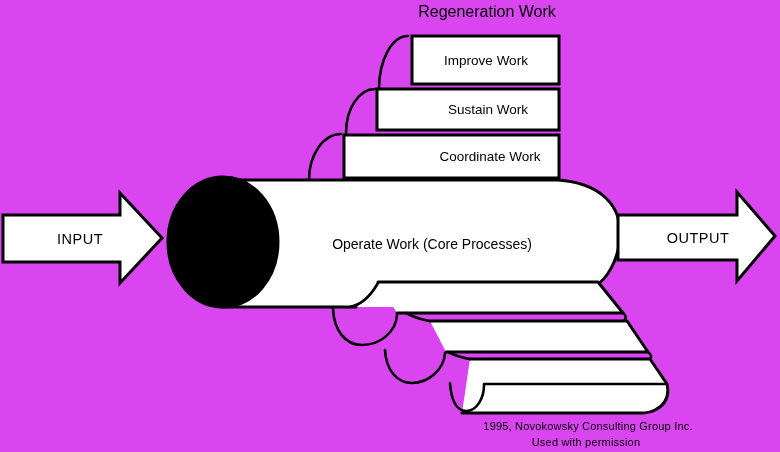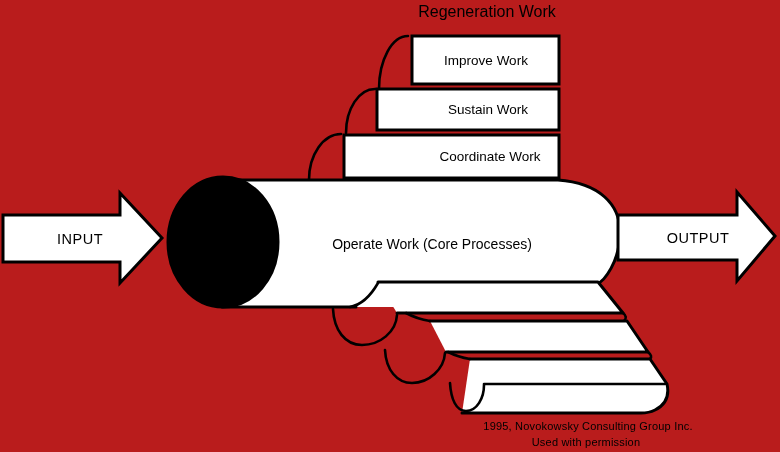--- a/index.html
+++ b/index.html
@@ -1,16 +1,16 @@
 <!DOCTYPE html>
 <html><head>
 <meta charset="utf-8">
 <style>
   html,body{margin:0;padding:0;background:#ffffff;}
-  #stage{position:relative;width:780px;height:452px;background:#b91c1c;overflow:hidden;
+  #stage{position:relative;width:780px;height:452px;background:#d946ef;overflow:hidden;
          font-family:"Liberation Sans", sans-serif;}
   svg{display:block;}
   text{fill:#000;}
   .t-title{font-size:16px;}
   .t-box{font-size:13.5px;}
   .t-cyl{font-size:14px;}
   .t-arrow{font-size:14.5px;letter-spacing:.5px;}
   .t-attr{font-size:11px;letter-spacing:.2px;}
   .ln{fill:none;stroke:#000;stroke-width:3;stroke-linecap:round;stroke-linejoin:round;}
   .ln-thin{fill:none;stroke:#000;stroke-width:2.6;stroke-linecap:round;stroke-linejoin:round;}

